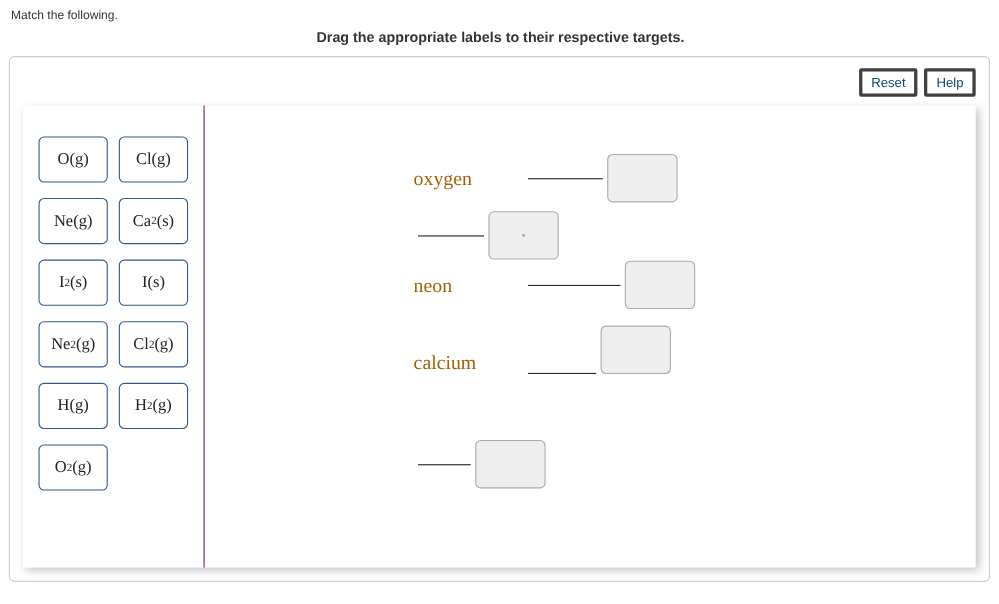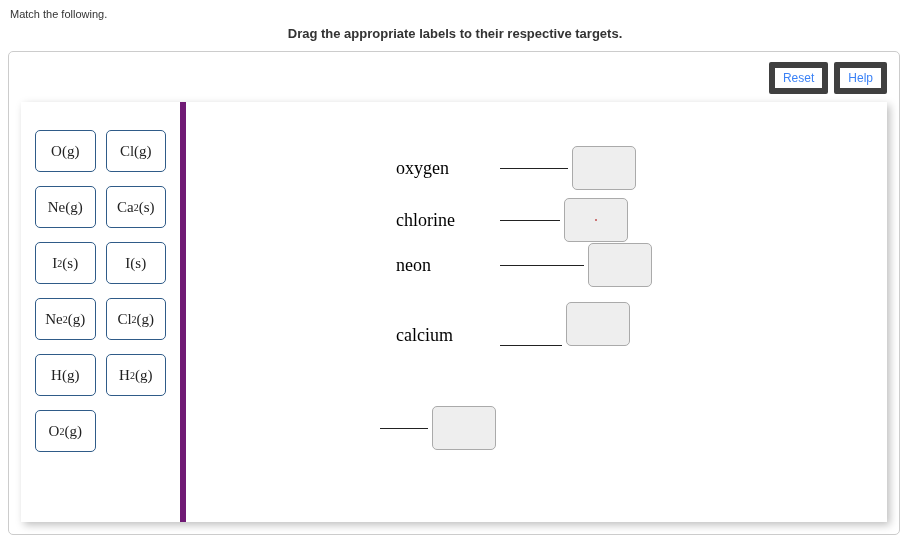--- a/index.html
+++ b/index.html
@@ -21,36 +21,36 @@
     position: relative;
   }
   .top-buttons {
     display: flex;
     justify-content: flex-end;
     gap: 6px;
     margin-bottom: 8px;
   }
   .top-buttons button {
     background: #fff;
-    border: 6px solid #404040;
-    color: #3b82f6;
+    border: 3px solid #404040;
+    color: #0c4a6e;
     font-size: 12px;
     padding: 3px 8px;
     border-radius: 2px;
     cursor: pointer;
   }
   .workspace {
     display: flex;
     background: #fff;
     box-shadow: 3px 3px 8px rgba(0,0,0,0.25);
     height: 420px;
   }
   .labels-col {
     width: 165px;
-    border-right: 6px solid #701a75;
+    border-right: 1px solid #701a75;
     padding: 28px 14px 14px 14px;
   }
   .labels-grid {
     display: grid;
     grid-template-columns: 1fr 1fr;
     gap: 14px 10px;
   }
   .drag-label {
     border: 1px solid #2f5b88;
     border-radius: 5px;
@@ -72,23 +72,22 @@
   }
   .target-row {
     display: flex;
     align-items: center;
     position: absolute;
     left: 190px;
   }
   .target-label {
     font-family: Georgia, 'Times New Roman', serif;
     font-size: 18px;
-    color: #000000;
+    color: #a16207;
     width: 100px;
-    margin-left: 20px;
   }
   .connector {
     height: 1px;
     background: #222;
     width: 60px;
     margin: 0 4px 0 4px;
   }
   .drop-zone {
     width: 64px;
     height: 44px;
@@ -133,21 +132,20 @@
           <div class="drag-label">O<sub>2</sub>(g)</div>
         </div>
     </div>
     <div class="targets-col" id="targets-col">
         <div class="target-row" style="top: 44px;">
           <div class="target-label">oxygen</div>
           <div class="connector" style="width: 68px;"></div>
           <div class="drop-zone"></div>
         </div>
         <div class="target-row" style="top: 96px;">
-          <div class="target-label">chlorine</div>
           <div class="connector" style="width: 60px;"></div>
           <div class="drop-zone">
             <div class="dot"></div>
           </div>
         </div>
         <div class="target-row" style="top: 141px;">
           <div class="target-label">neon</div>
           <div class="connector" style="width: 84px;"></div>
           <div class="drop-zone"></div>
         </div>

